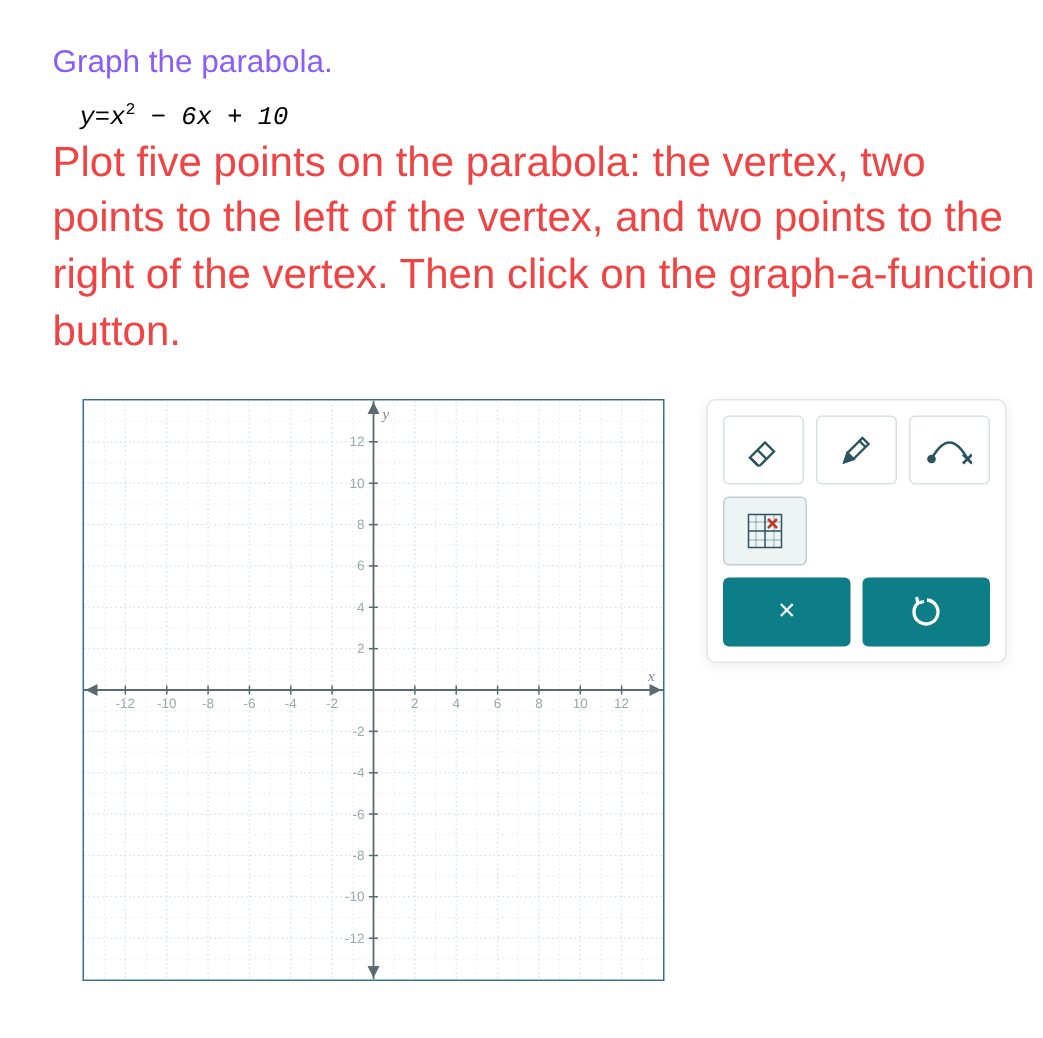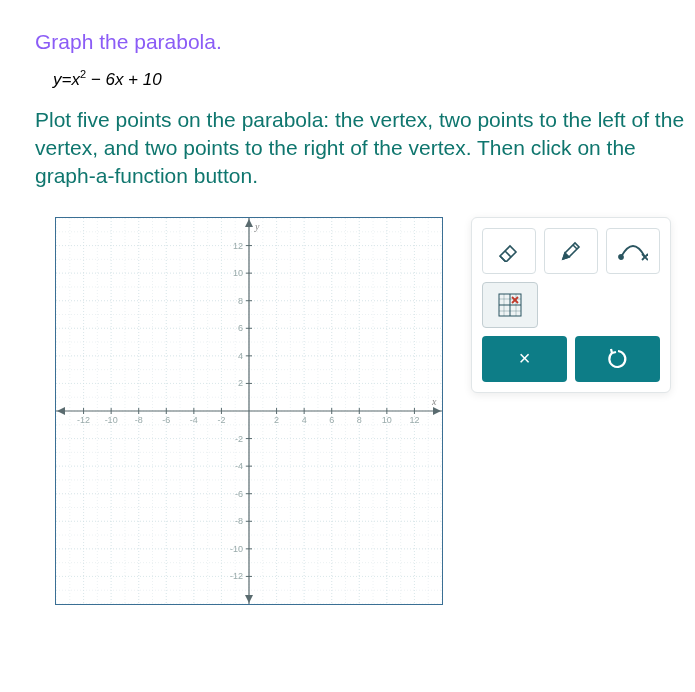--- a/index.html
+++ b/index.html
@@ -13,31 +13,30 @@
   .page {
     padding: 30px 0 0 35px;
     position: relative;
   }
   .title {
     font-size: 21px;
     color: #8b5cf6;
     margin-bottom: 14px;
   }
   .equation {
-    font-family: Liberation Sans, sans-serif;
+    font-family: Liberation Mono, monospace;
     font-style: italic;
     font-size: 17px;
     color: #000;
     margin-left: 18px;
-    margin-bottom: 16px;
   }
   .equation sup { font-size: 11px; vertical-align: super; font-style: normal;}
   .instructions {
-    font-size: 21px;
-    color: #0f766e;
+    font-size: 28px;
+    color: #ef4444;
     line-height: 1.35;
     margin-bottom: 26px;
   }
   .workspace {
     display: flex;
     align-items: flex-start;
     gap: 28px;
     margin-left: 20px;
   }
   .graph-frame {

